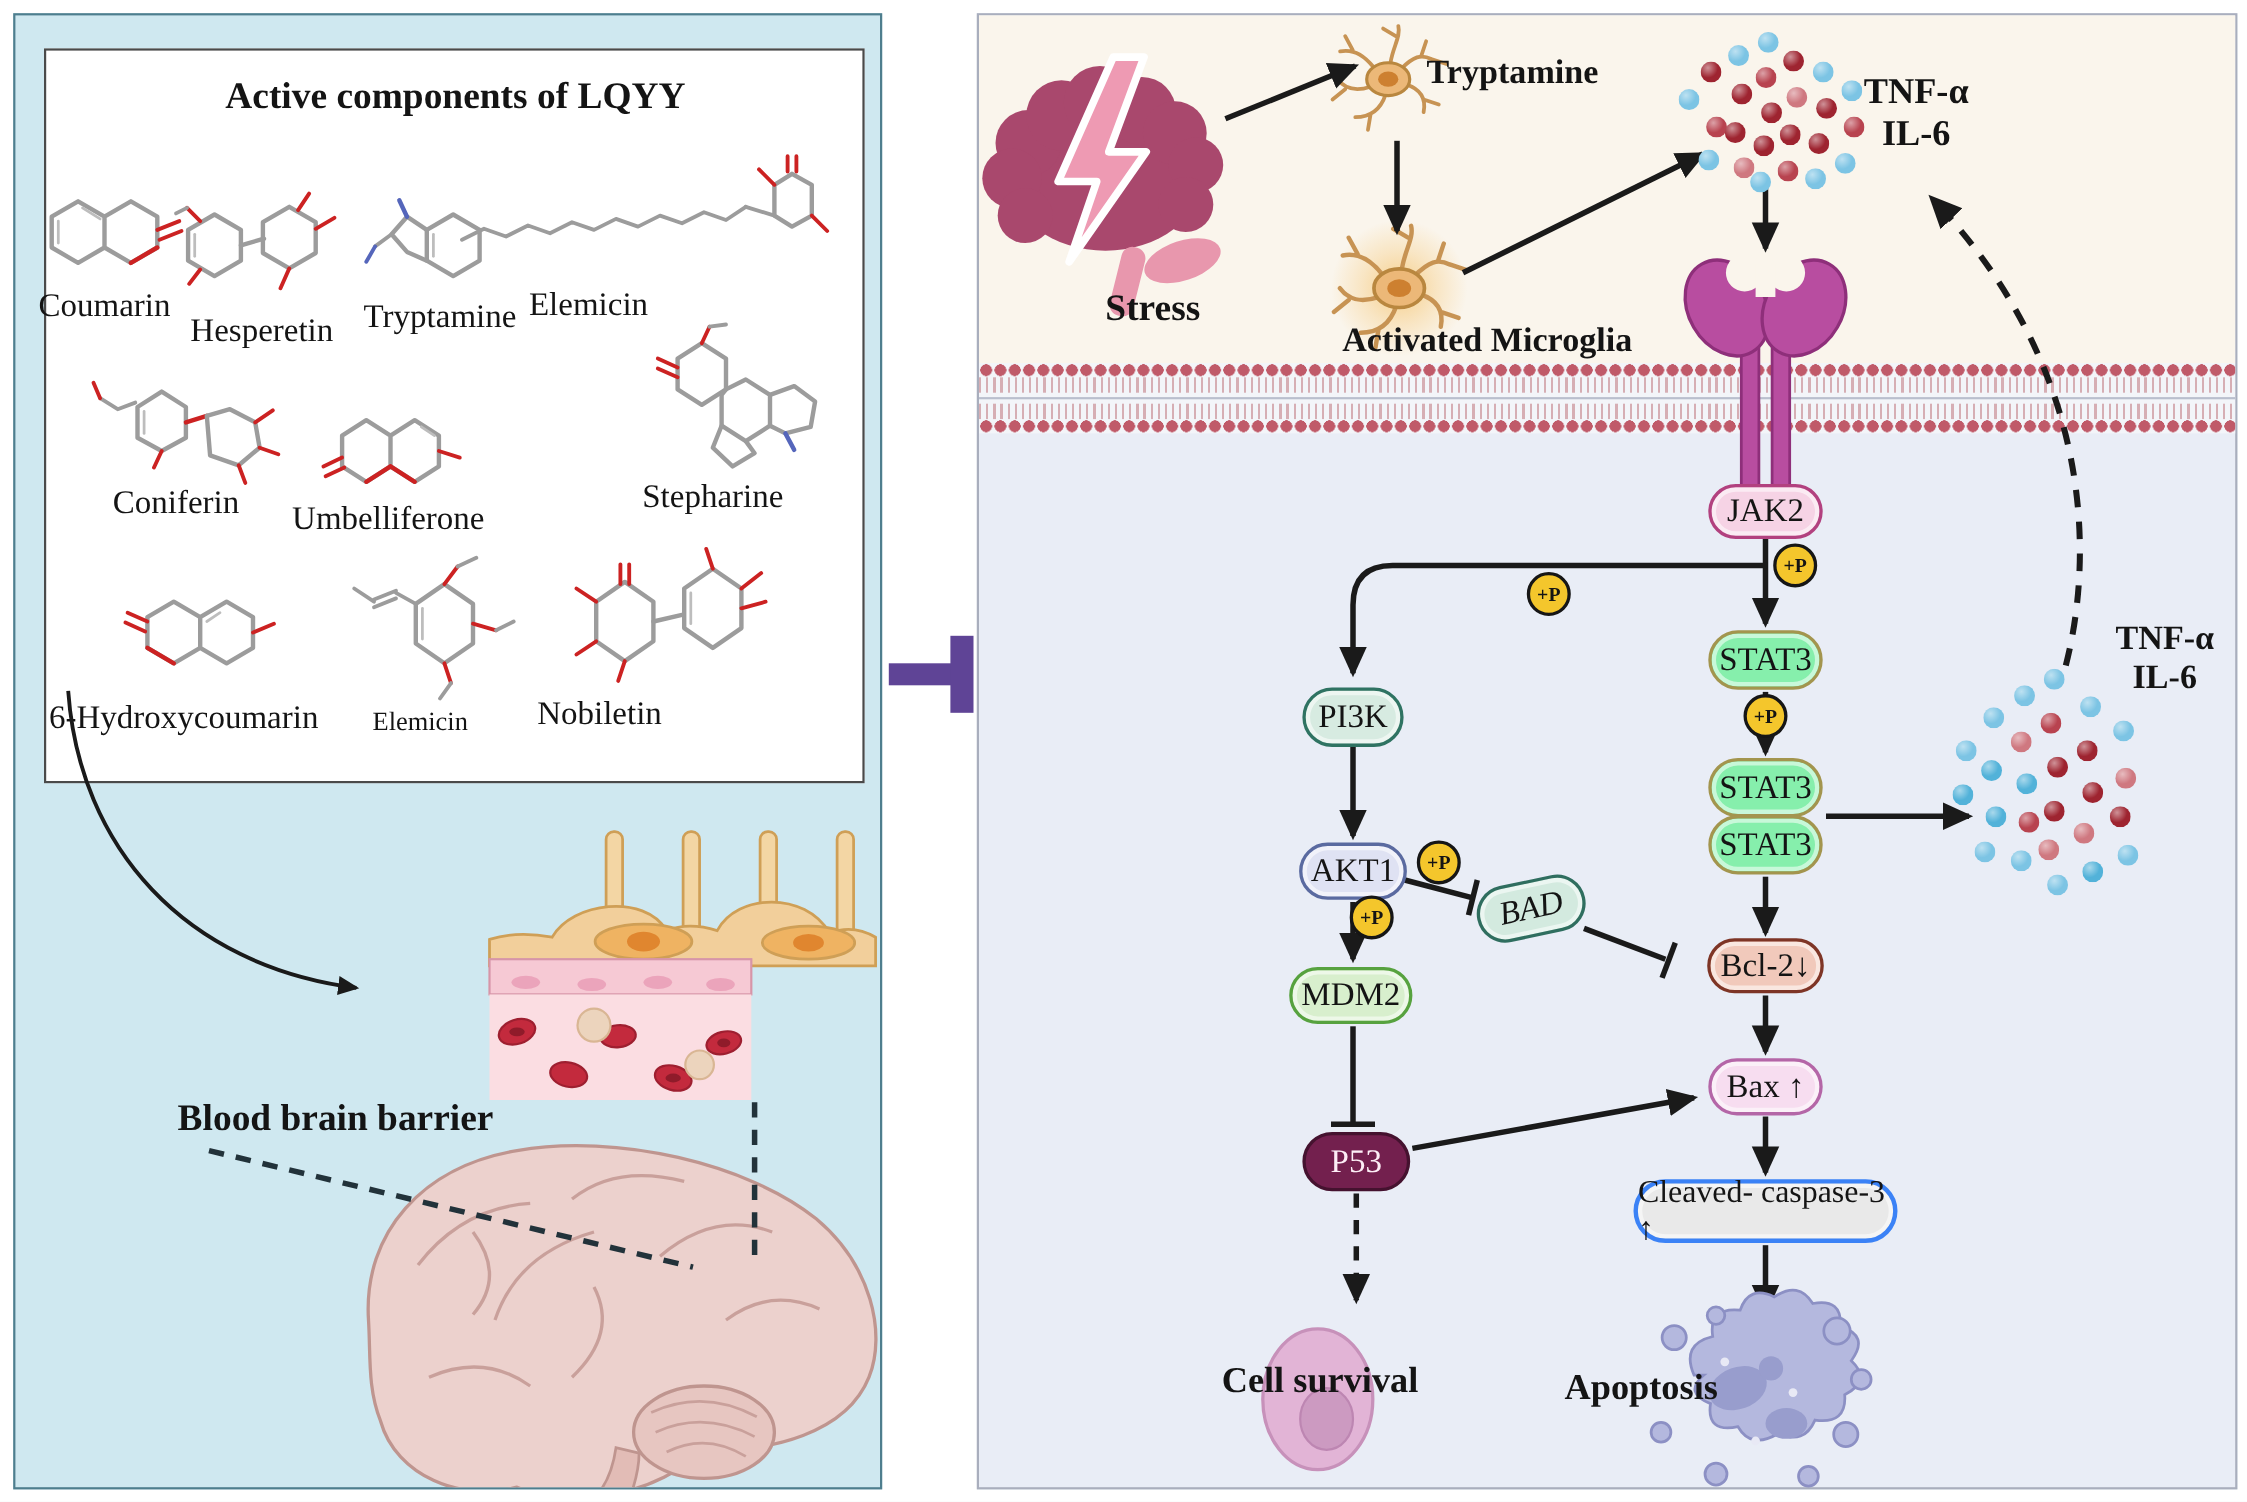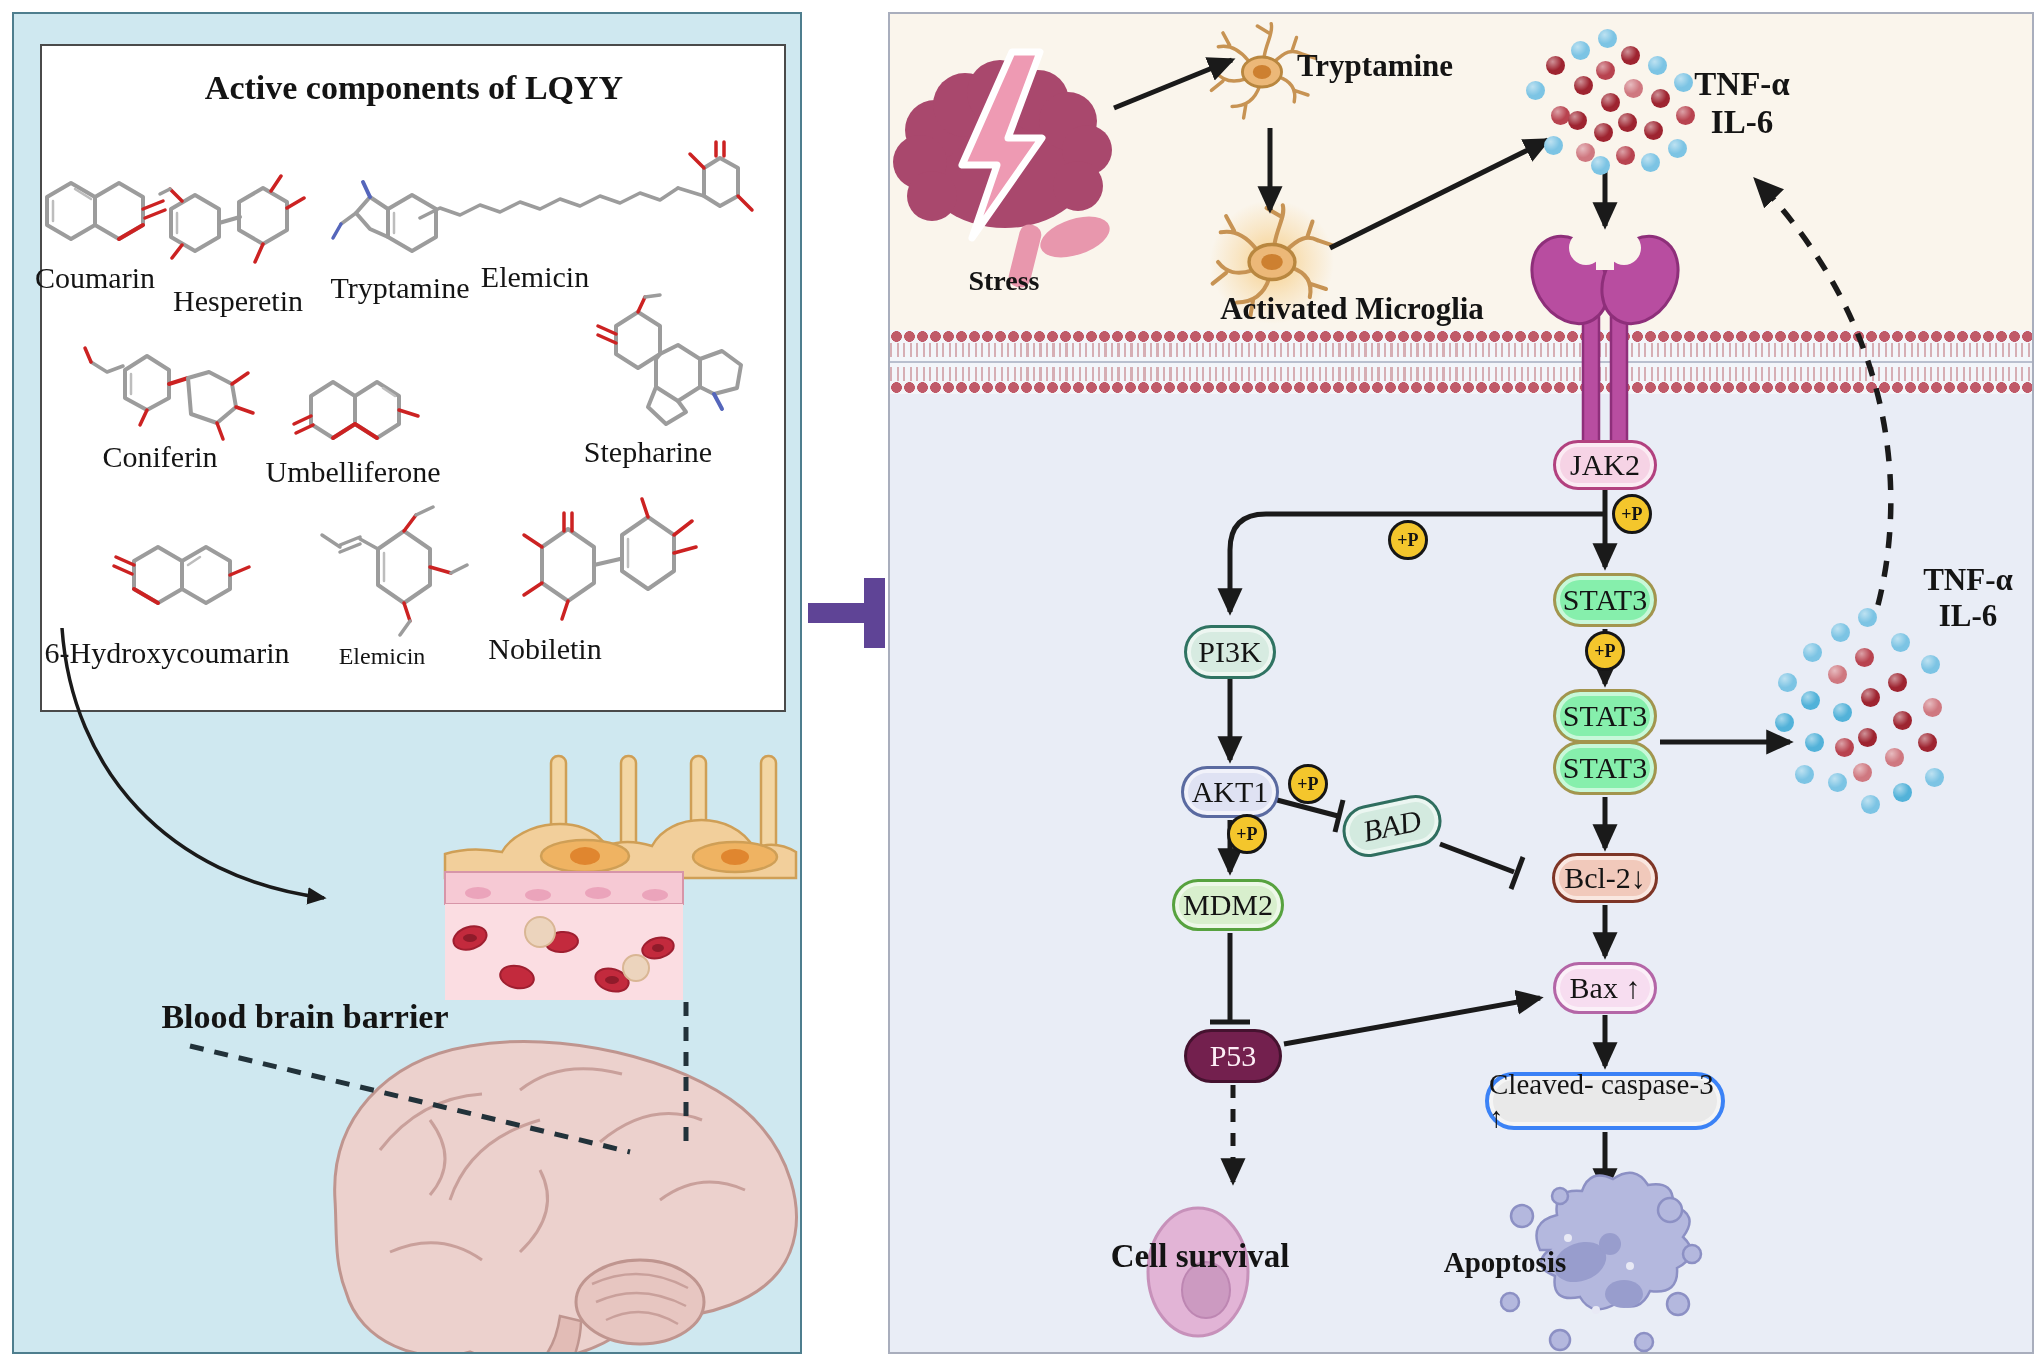--- a/index.html
+++ b/index.html
@@ -375,29 +375,29 @@
   <div class="pill pill-p53" style="left:1184px;top:1029px;width:98px;height:54px;">P53</div>
   <div class="pill pill-bax" style="left:1553px;top:962px;width:104px;height:52px;">Bax ↑</div>
   <div class="pill pill-casp" style="left:1485px;top:1072px;width:240px;height:58px;">Cleaved- caspase-3 ↑</div>
 
   <div class="phospho" style="left:1612px;top:494px;">+P</div>
   <div class="phospho" style="left:1388px;top:520px;">+P</div>
   <div class="phospho" style="left:1585px;top:631px;">+P</div>
   <div class="phospho" style="left:1288px;top:764px;">+P</div>
   <div class="phospho" style="left:1227px;top:814px;">+P</div>
 
-  <div class="lbl bold" style="left:1004px;top:281px;font-size:28px;">Stress</div>
+  <div class="lbl bold" style="left:1048px;top:281px;font-size:34px;">Stress</div>
   <div class="lbl bold" style="left:1375px;top:66px;font-size:31px;">Tryptamine</div>
   <div class="lbl bold" style="left:1352px;top:309px;font-size:31px;">Activated Microglia</div>
   <div class="lbl bold" style="left:1742px;top:84px;font-size:33px;">TNF-α</div>
   <div class="lbl bold" style="left:1742px;top:122px;font-size:33px;">IL-6</div>
   <div class="lbl bold" style="left:1968px;top:580px;font-size:31px;">TNF-α</div>
   <div class="lbl bold" style="left:1968px;top:616px;font-size:31px;">IL-6</div>
   <div class="lbl bold" style="left:1200px;top:1256px;font-size:33px;">Cell survival</div>
-  <div class="lbl bold" style="left:1492px;top:1262px;font-size:29px;margin-left:13px;">Apoptosis</div>
+  <div class="lbl bold" style="left:1492px;top:1262px;font-size:33px;">Apoptosis</div>
 
   <div id="dots-top">
       <div class="dot" style="left: 1526px; top: 81px; background: radial-gradient(circle at 35% 30%, rgba(255, 255, 255, 0.5), rgba(255, 255, 255, 0) 50%) rgb(124, 196, 228);"></div>
       <div class="dot" style="left: 1546px; top: 56px; background: radial-gradient(circle at 35% 30%, rgba(255, 255, 255, 0.5), rgba(255, 255, 255, 0) 50%) rgb(158, 36, 48);"></div>
       <div class="dot" style="left: 1551px; top: 106px; background: radial-gradient(circle at 35% 30%, rgba(255, 255, 255, 0.5), rgba(255, 255, 255, 0) 50%) rgb(184, 67, 79);"></div>
       <div class="dot" style="left: 1544px; top: 136px; background: radial-gradient(circle at 35% 30%, rgba(255, 255, 255, 0.5), rgba(255, 255, 255, 0) 50%) rgb(124, 196, 228);"></div>
       <div class="dot" style="left: 1571px; top: 41px; background: radial-gradient(circle at 35% 30%, rgba(255, 255, 255, 0.5), rgba(255, 255, 255, 0) 50%) rgb(124, 196, 228);"></div>
       <div class="dot" style="left: 1574px; top: 76px; background: radial-gradient(circle at 35% 30%, rgba(255, 255, 255, 0.5), rgba(255, 255, 255, 0) 50%) rgb(158, 36, 48);"></div>
       <div class="dot" style="left: 1568px; top: 111px; background: radial-gradient(circle at 35% 30%, rgba(255, 255, 255, 0.5), rgba(255, 255, 255, 0) 50%) rgb(158, 36, 48);"></div>
       <div class="dot" style="left: 1576px; top: 143px; background: radial-gradient(circle at 35% 30%, rgba(255, 255, 255, 0.5), rgba(255, 255, 255, 0) 50%) rgb(207, 120, 128);"></div>

